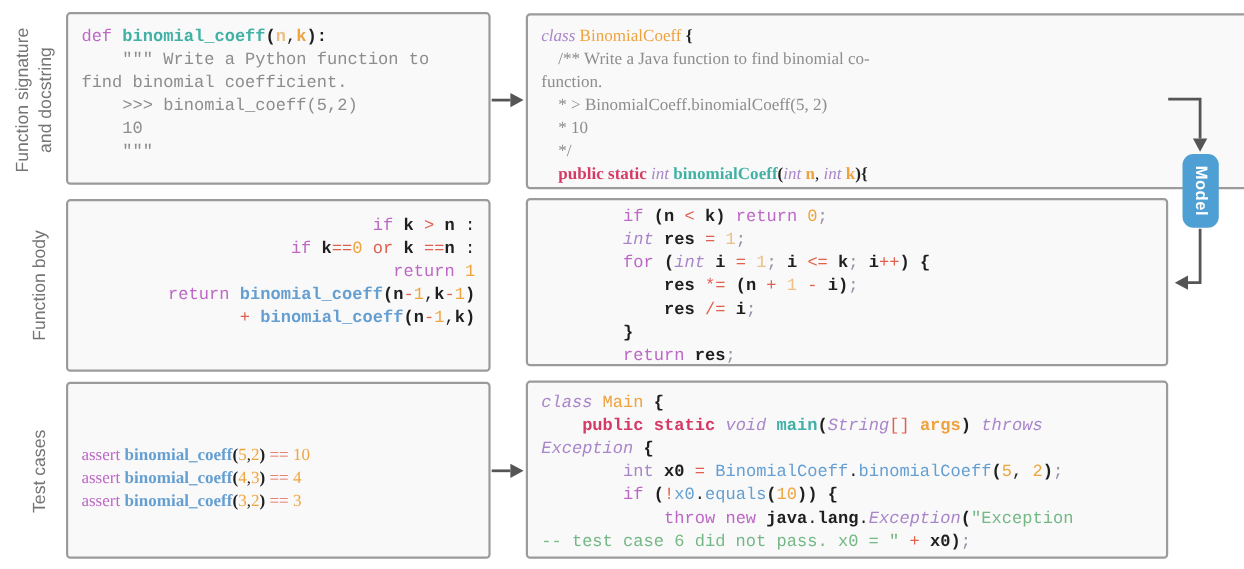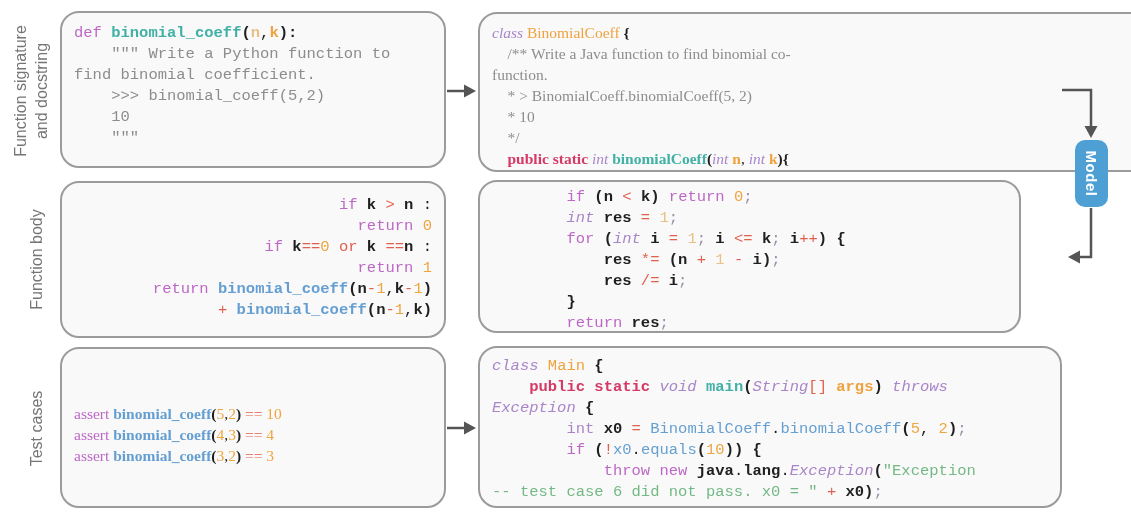--- a/index.html
+++ b/index.html
@@ -18,21 +18,21 @@
     color:#757575;
     font-size:16px;
     line-height:21px;
     white-space:nowrap;
   }
   
   .code-box{
     position:absolute;
     background:#f9f9f9;
     border:2px solid #9b9b9b;
-    border-radius:19px;
+    border-radius:4px;
     box-sizing:border-box;
     padding:8px 12px;
     font-family:"Liberation Mono", monospace;
     font-size:15.5px;
     line-height:21px;
     color:#222;
   }
   .code-line{white-space:pre;}
   
   .tk-kw  {color:#bd68c6;}
@@ -98,27 +98,26 @@
       <div class="code-line"><span class="tk-com">    /** Write a Java function to find binomial co-</span></div>
       <div class="code-line"><span class="tk-com">function.</span></div>
       <div class="code-line"><span class="tk-com">    * &gt; BinomialCoeff.binomialCoeff(5, 2)</span></div>
       <div class="code-line"><span class="tk-com">    * 10</span></div>
       <div class="code-line"><span class="tk-com">    */</span></div>
       <div class="code-line"><span class="tk-pl">    </span><span class="tk-kwb">public static</span><span class="tk-pl"> </span><span class="tk-kwt">int</span><span class="tk-pl"> </span><span class="tk-fn">binomialCoeff</span><span class="tk-p">(</span><span class="tk-kwt">int</span><span class="tk-pl"> </span><span class="tk-arg">n</span><span class="tk-pc">,</span><span class="tk-pl"> </span><span class="tk-kwt">int</span><span class="tk-pl"> </span><span class="tk-arg">k</span><span class="tk-p">){</span></div>
     </div>
 
   <div class="code-box" style="left:60px;top:181px;width:386px;height:157px;padding-top:12px;text-align:right;">
       <div class="code-line"><span class="tk-pl">    </span><span class="tk-kw">if</span><span class="tk-pl"> </span><span class="tk-var">k</span><span class="tk-pl"> </span><span class="tk-op">&gt;</span><span class="tk-pl"> </span><span class="tk-var">n</span><span class="tk-pl"> </span><span class="tk-pc">:</span></div>
-      <div class="code-line"><span class="tk-pl">        </span><span class="tk-kw">return</span><span class="tk-pl"> </span><span class="tk-num">0</span></div>
       <div class="code-line"><span class="tk-pl">    </span><span class="tk-kw">if</span><span class="tk-pl"> </span><span class="tk-var">k</span><span class="tk-op">==</span><span class="tk-num">0</span><span class="tk-pl"> </span><span class="tk-op">or</span><span class="tk-pl"> </span><span class="tk-var">k</span><span class="tk-pl"> </span><span class="tk-op">==</span><span class="tk-var">n</span><span class="tk-pl"> </span><span class="tk-pc">:</span></div>
       <div class="code-line"><span class="tk-pl">         </span><span class="tk-kw">return</span><span class="tk-pl"> </span><span class="tk-num">1</span></div>
       <div class="code-line"><span class="tk-pl">    </span><span class="tk-kw">return</span><span class="tk-pl"> </span><span class="tk-refb">binomial_coeff</span><span class="tk-p">(</span><span class="tk-var">n</span><span class="tk-op">-</span><span class="tk-num">1</span><span class="tk-pc">,</span><span class="tk-var">k</span><span class="tk-op">-</span><span class="tk-num">1</span><span class="tk-p">)</span></div>
       <div class="code-line"><span class="tk-op">+</span><span class="tk-pl"> </span><span class="tk-refb">binomial_coeff</span><span class="tk-p">(</span><span class="tk-var">n</span><span class="tk-op">-</span><span class="tk-num">1</span><span class="tk-pc">,</span><span class="tk-var">k</span><span class="tk-p">)</span></div>
     </div>
-  <div class="code-box" style="left:478px;top:180px;width:543px;height:153px;padding-top:5px;">
+  <div class="code-box" style="left:478px;top:180px;width:584px;height:153px;padding-top:5px;">
       <div class="code-line"><span class="tk-pl">        </span><span class="tk-kw">if</span><span class="tk-pl"> </span><span class="tk-p">(</span><span class="tk-var">n</span><span class="tk-pl"> </span><span class="tk-op">&lt;</span><span class="tk-pl"> </span><span class="tk-var">k</span><span class="tk-p">)</span><span class="tk-pl"> </span><span class="tk-kw">return</span><span class="tk-pl"> </span><span class="tk-num">0</span><span class="tk-semi">;</span></div>
       <div class="code-line"><span class="tk-pl">        </span><span class="tk-kwt">int</span><span class="tk-pl"> </span><span class="tk-var">res</span><span class="tk-pl"> </span><span class="tk-op">=</span><span class="tk-pl"> </span><span class="tk-numl">1</span><span class="tk-semi">;</span></div>
       <div class="code-line"><span class="tk-pl">        </span><span class="tk-kw">for</span><span class="tk-pl"> </span><span class="tk-p">(</span><span class="tk-kwt">int</span><span class="tk-pl"> </span><span class="tk-var">i</span><span class="tk-pl"> </span><span class="tk-op">=</span><span class="tk-pl"> </span><span class="tk-numl">1</span><span class="tk-semi">;</span><span class="tk-pl"> </span><span class="tk-var">i</span><span class="tk-pl"> </span><span class="tk-op">&lt;=</span><span class="tk-pl"> </span><span class="tk-var">k</span><span class="tk-semi">;</span><span class="tk-pl"> </span><span class="tk-var">i</span><span class="tk-op">++</span><span class="tk-p">)</span><span class="tk-pl"> </span><span class="tk-p">{</span></div>
       <div class="code-line"><span class="tk-pl">            </span><span class="tk-var">res</span><span class="tk-pl"> </span><span class="tk-op">*=</span><span class="tk-pl"> </span><span class="tk-p">(</span><span class="tk-var">n</span><span class="tk-pl"> </span><span class="tk-op">+</span><span class="tk-pl"> </span><span class="tk-numl">1</span><span class="tk-pl"> </span><span class="tk-op">-</span><span class="tk-pl"> </span><span class="tk-var">i</span><span class="tk-p">)</span><span class="tk-semi">;</span></div>
       <div class="code-line"><span class="tk-pl">            </span><span class="tk-var">res</span><span class="tk-pl"> </span><span class="tk-op">/=</span><span class="tk-pl"> </span><span class="tk-var">i</span><span class="tk-semi">;</span></div>
       <div class="code-line"><span class="tk-pl">        </span><span class="tk-p">}</span></div>
       <div class="code-line"><span class="tk-pl">        </span><span class="tk-kw">return</span><span class="tk-pl"> </span><span class="tk-var">res</span><span class="tk-semi">;</span></div>
     </div>
 
   <div class="code-box" style="left:60px;top:347px;width:386px;height:161px;padding-top:54px;font-family:Liberation Serif, serif;">

